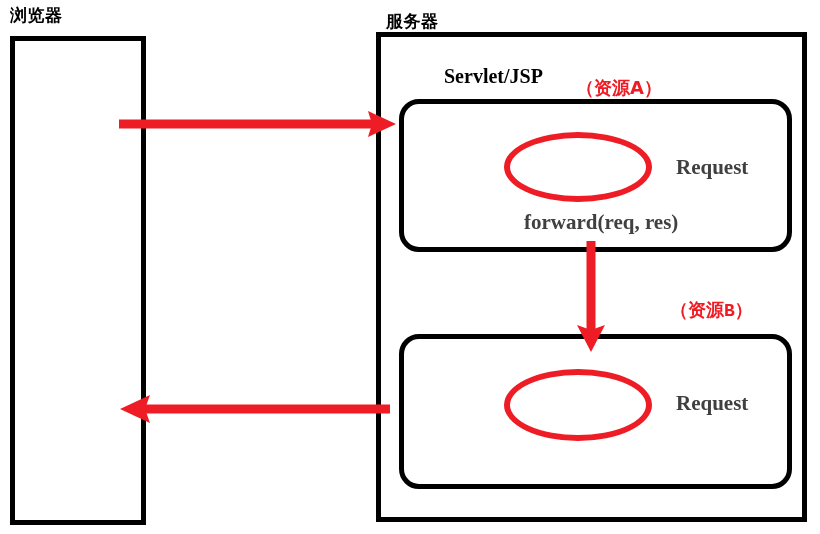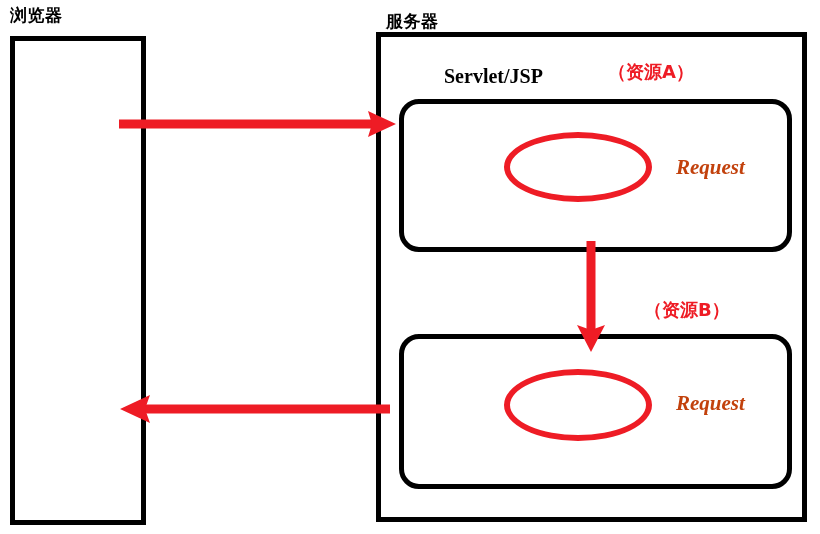--- a/index.html
+++ b/index.html
@@ -42,31 +42,30 @@
   #servlet-b-label { left: 415px; top: 302px; }
 
   .label-red-cjk {
     position: absolute;
     font-family: "DejaVu Sans", "Liberation Sans", sans-serif;
     font-weight: bold;
     font-size: 18px;
     color: #ee1c25;
     white-space: nowrap;
   }
-  #resource-a-label { left: 576px; top: 60px; margin-left: 32px; }
-  #resource-b-label { left: 644px; top: 298px; }
+  #resource-a-label { left: 576px; top: 76px; }
+  #resource-b-label { left: 670px; top: 298px; font-family: Liberation Mono, monospace; }
 
   .label-red-serif {
     position: absolute;
     font-family: "Liberation Serif", "DejaVu Serif", serif;
     font-weight: bold;
     font-size: 21px;
-    color: #c2410c;
+    color: #404040;
     white-space: nowrap;
-    font-style: italic;
   }
   #request-a-label { left: 676px; top: 155px; }
   #request-b-label { left: 676px; top: 391px; }
   #forward-label   { left: 524px; top: 210px; }
 
   
   .plain-box {
     position: absolute;
     border: 5px solid #000000;
     box-sizing: border-box;
@@ -114,20 +113,21 @@
   <div class="plain-box" id="browser-box"></div>
 
   <div class="label-cjk" id="server-label">服务器</div>
   <div class="plain-box" id="server-box"></div>
 
   <div class="label-serif" id="servlet-a-label">Servlet/JSP</div>
   <div class="label-red-cjk" id="resource-a-label">（资源A）</div>
   <div class="rounded-box" id="resource-a-box"></div>
   <div class="ellipse" id="request-a-ellipse"></div>
   <div class="label-red-serif" id="request-a-label">Request</div>
+  <div class="label-red-serif" id="forward-label">forward(req, res)</div>
 
   <div class="label-red-cjk" id="resource-b-label">（资源B）</div>
   <div class="rounded-box" id="resource-b-box"></div>
   <div class="ellipse" id="request-b-ellipse"></div>
   <div class="label-red-serif" id="request-b-label">Request</div>
 
   <svg id="arrow-layer" viewBox="0 0 820 534">
 
     <g>
       <line x1="119" y1="124" x2="381" y2="124" stroke="#ee1c25" stroke-width="9" stroke-linecap="butt"></line>

